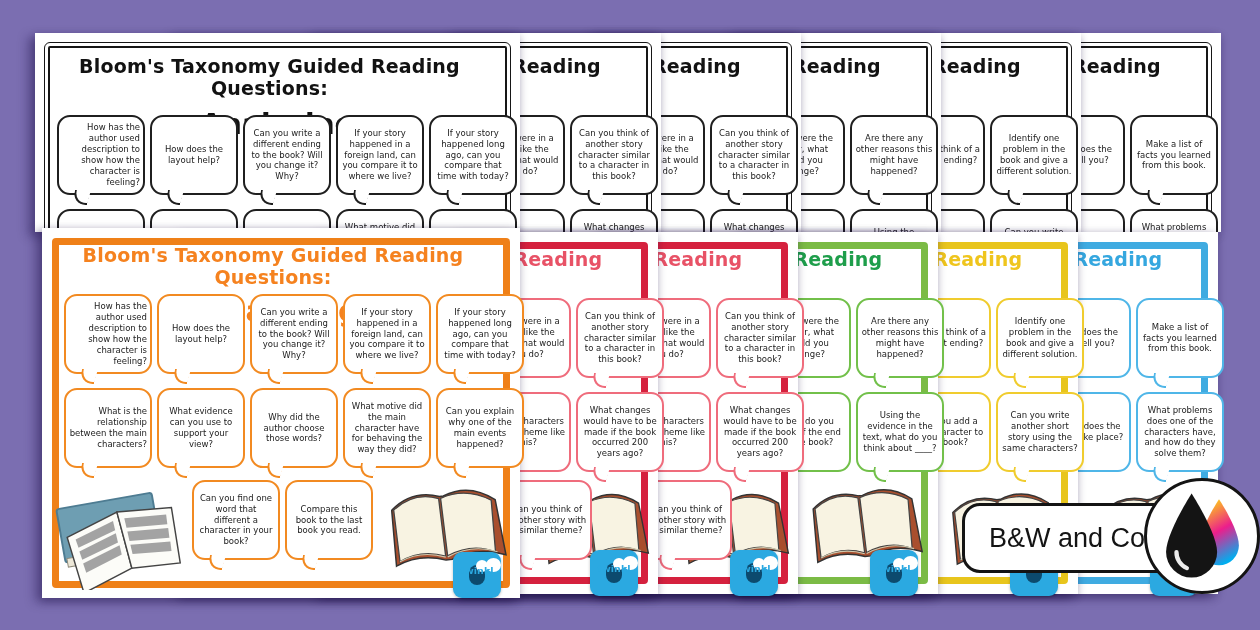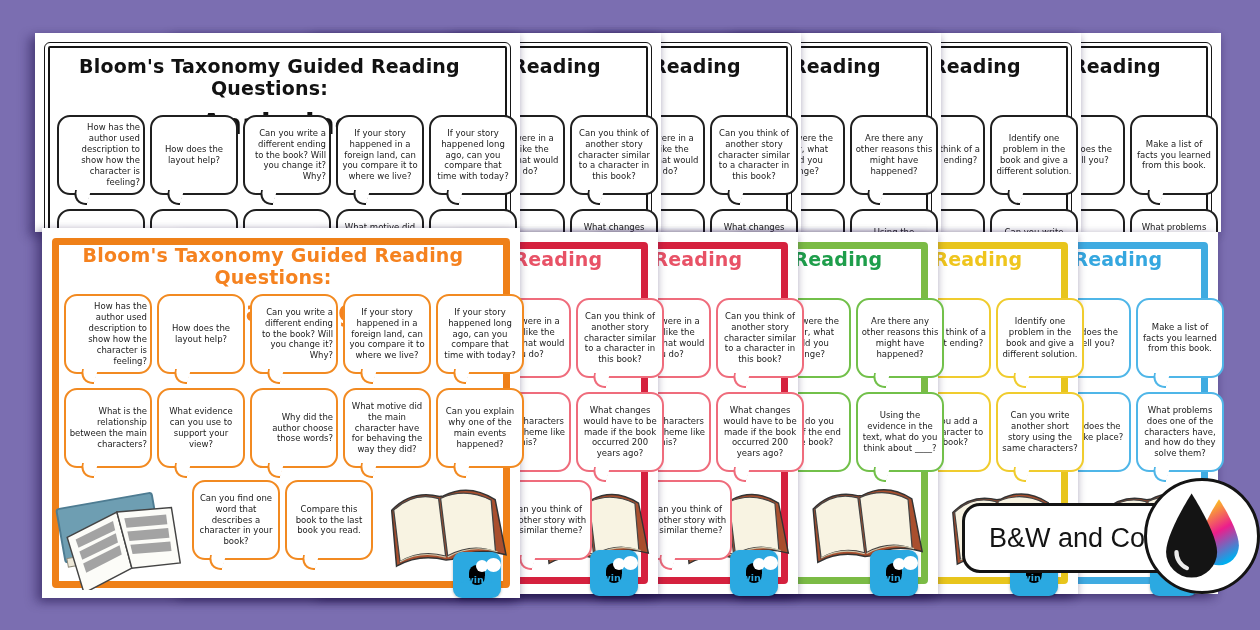--- a/index.html
+++ b/index.html
@@ -30,31 +30,31 @@
     display:flex;align-items:center;justify-content:center;text-align:center;
     font-size:8.5px;line-height:1.28;color:#222;padding:5px 3px;z-index:2;
   }
   .bub::after{
     content:"";position:absolute;left:14px;bottom:-12px;width:14px;height:13px;
     background:#fff;border-left:2.6px solid var(--bc);border-bottom:2.6px solid var(--bc);
     border-bottom-left-radius:90% 100%;transform:skewX(-14deg);
   }
   .r1{top:66px;} .r2{top:160px;} .r3{top:252px;}
   .bw .r1{top:82px;} .bw .r2{top:176px;}
-  .c1{left:22px;text-align:right;} .c2{left:115px;} .c3{left:208px;text-align:right;} .c4{left:301px;} .c5{left:394px;}
+  .c1{left:22px;text-align:right;} .c2{left:115px;} .c3{left:208px;} .c4{left:301px;} .c5{left:394px;}
   .b31{left:150px;} .b32{left:243px;}
   .backbub{left:320px;top:248px;width:90px;}
   .art{position:absolute;z-index:1;}
   .logo{
     position:absolute;width:48px;height:46px;border-radius:9px;background:#2BA9E1;
     display:flex;align-items:center;justify-content:center;z-index:3;
     box-shadow:0 1px 3px rgba(0,0,0,.25);
   }
-  .cloud{position:relative;width:16px;height:20px;background:#000000;border-radius:11px;
-    display:flex;align-items:flex-end;justify-content:center;
+  .cloud{position:relative;width:16px;height:20px;background:#0c4a6e;border-radius:11px;
+    display:flex;align-items:flex-start;justify-content:center;
     font-size:9.5px;font-weight:bold;color:#2BA9E1;}
   .cloud::before{content:"";position:absolute;top:-5px;left:7px;width:12px;height:12px;
     background:#fff;border-radius:50%;}
   .cloud::after{content:"";position:absolute;top:-7px;left:17px;width:15px;height:14px;
     background:#fff;border-radius:50%;}
   .cloud span{position:relative;z-index:1;}
   
   .badge-pill{
     position:absolute;left:962px;top:503px;width:252px;height:70px;background:#fff;
     border:3.5px solid #141414;border-radius:18px;box-sizing:border-box;
@@ -268,21 +268,21 @@
       <g fill="#A3A3A3">
         <polygon points="30,56 72,46 72,56 31,65"></polygon>
         <polygon points="31,69 72,59 72,69 32,78"></polygon>
         <polygon points="32,82 73,72 73,82 33,92"></polygon>
         <polygon points="84,46 127,52 126,62 84,56"></polygon>
         <polygon points="84,60 126,66 125,76 84,70"></polygon>
         <polygon points="84,74 125,80 124,90 84,84"></polygon>
       </g>
     </g>
   </svg>
-  <div class="bub r3 b31">Can you find one word that describes a character in your book?</div>
+  <div class="bub r3 b31">Can you find one word that different a character in your book?</div>
   <div class="bub r3 b32">Compare this book to the last book you read.</div>
   <svg class="art" style="left:336px;top:238px;width:134px;height:120px;" viewBox="0 0 130 120">
     <g transform="rotate(-7 65 60)">
       <path d="M14,38 Q36,20 63,30 L67,30 Q94,20 118,40 L122,96 Q94,84 68,94 L62,94 Q36,84 12,94 Z" fill="#A94F2E" stroke="#333" stroke-width="1.5"></path>
       <path d="M16,38 Q38,22 62,32 L62,90 Q38,80 16,90 Z" fill="#F8F3E2" stroke="#444" stroke-width="1.3"></path>
       <path d="M114,40 Q90,24 64,32 L64,90 Q90,80 112,92 Z" fill="#F8F3E2" stroke="#444" stroke-width="1.3"></path>
       <path d="M16,90 Q38,81 62,91 M114,92 Q90,81 64,91" stroke="#CFC7AC" fill="none" stroke-width="1.2"></path>
     </g>
   </svg>
   <div class="logo" style="left:411px;top:324px;">

